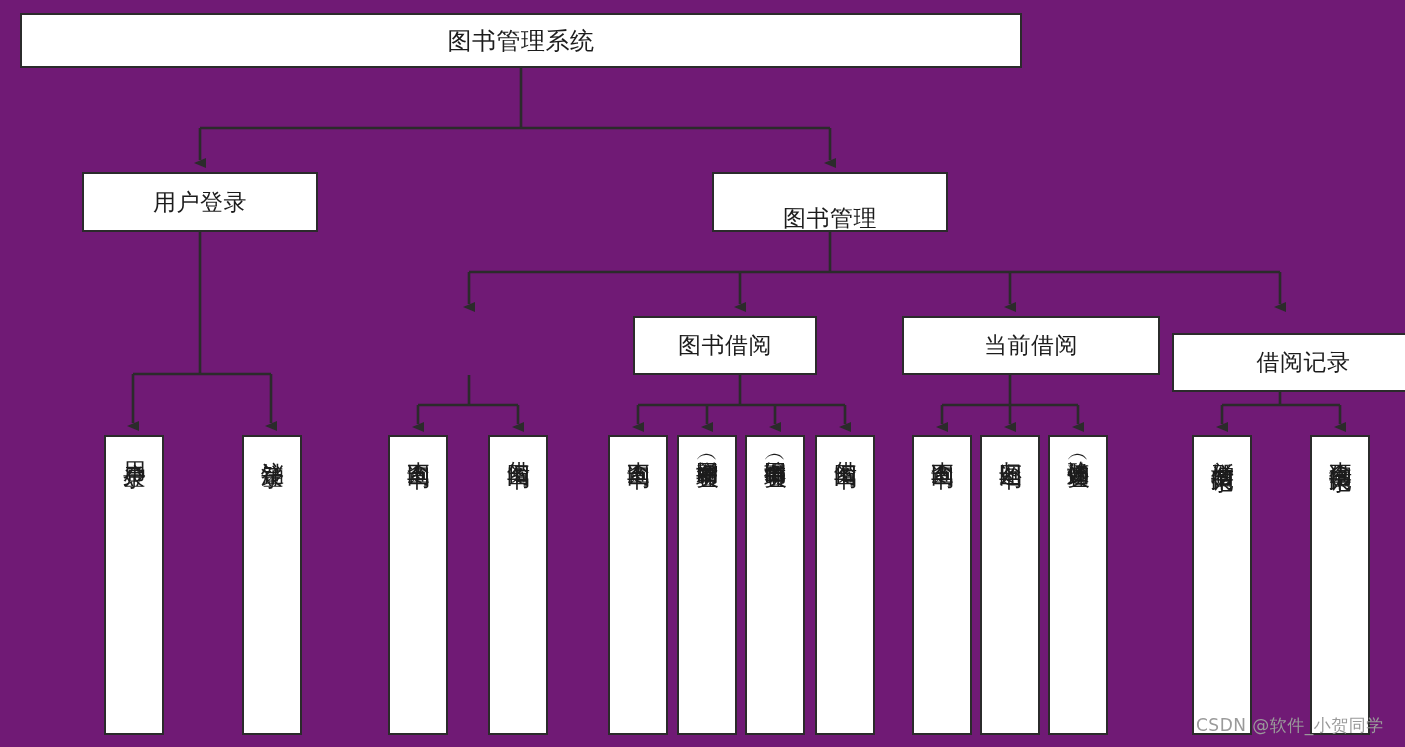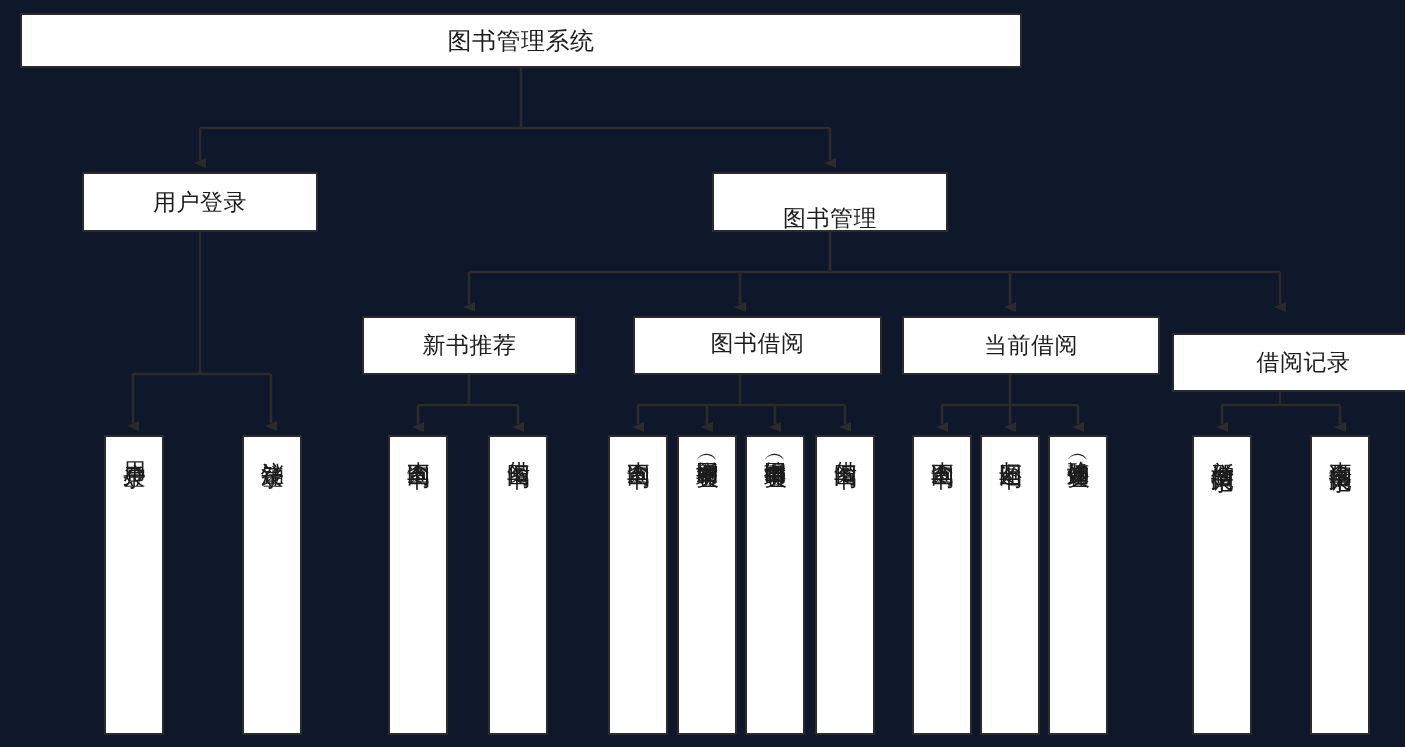--- a/index.html
+++ b/index.html
@@ -9,21 +9,21 @@
     background: #ffffff;
   }
   body {
     font-family: "DejaVu Sans", "Liberation Sans", sans-serif;
     color: #1a1a1a;
   }
   #diagram-root {
     position: relative;
     width: 1405px;
     height: 747px;
-    background: #0f172a;
+    background: #701a75;
     overflow: hidden;
   }
   #edges-layer {
     position: absolute;
     left: 0;
     top: 0;
     width: 1405px;
     height: 747px;
     pointer-events: none;
   }
@@ -139,25 +139,22 @@
   </div>
 
   <div class="node node-h" style="left:82px; top:172px; width:236px; height:60px;">
     <span class="node-label">用户登录</span>
   </div>
 
   <div class="node node-h" style="left:712px; top:172px; width:236px; height:60px;align-items:flex-end;">
     <span class="node-label">图书管理</span>
   </div>
 
-  <div class="node node-h" style="left:362px; top:316px; width:215px; height:59px;">
-    <span class="node-label">新书推荐</span>
-  </div>
-
-  <div class="node node-h" style="left:633px; top:316px; width:249px; height:59px;font-family:Liberation Mono, monospace;">
+
+  <div class="node node-h" style="left:633px; top:316px; width:184px; height:59px;">
     <span class="node-label">图书借阅</span>
   </div>
 
   <div class="node node-h" style="left:902px; top:316px; width:258px; height:59px;">
     <span class="node-label">当前借阅</span>
   </div>
 
   <div class="node node-h" style="left:1172px; top:333px; width:239px; height:59px;padding-left:24px;">
     <span class="node-label">借阅记录</span>
   </div>
@@ -207,14 +204,15 @@
   </div>
 
   <div class="node node-v" style="left:1192px; top:435px; width:60px; height:300px;">
     <span class="node-label">新增借阅记录</span>
   </div>
 
   <div class="node node-v" style="left:1310px; top:435px; width:60px; height:300px;">
     <span class="node-label">查询借阅记录</span>
   </div>
 
+  <div class="watermark">CSDN @软件_小贺同学</div>
 
 </div>
 
 </body></html>

